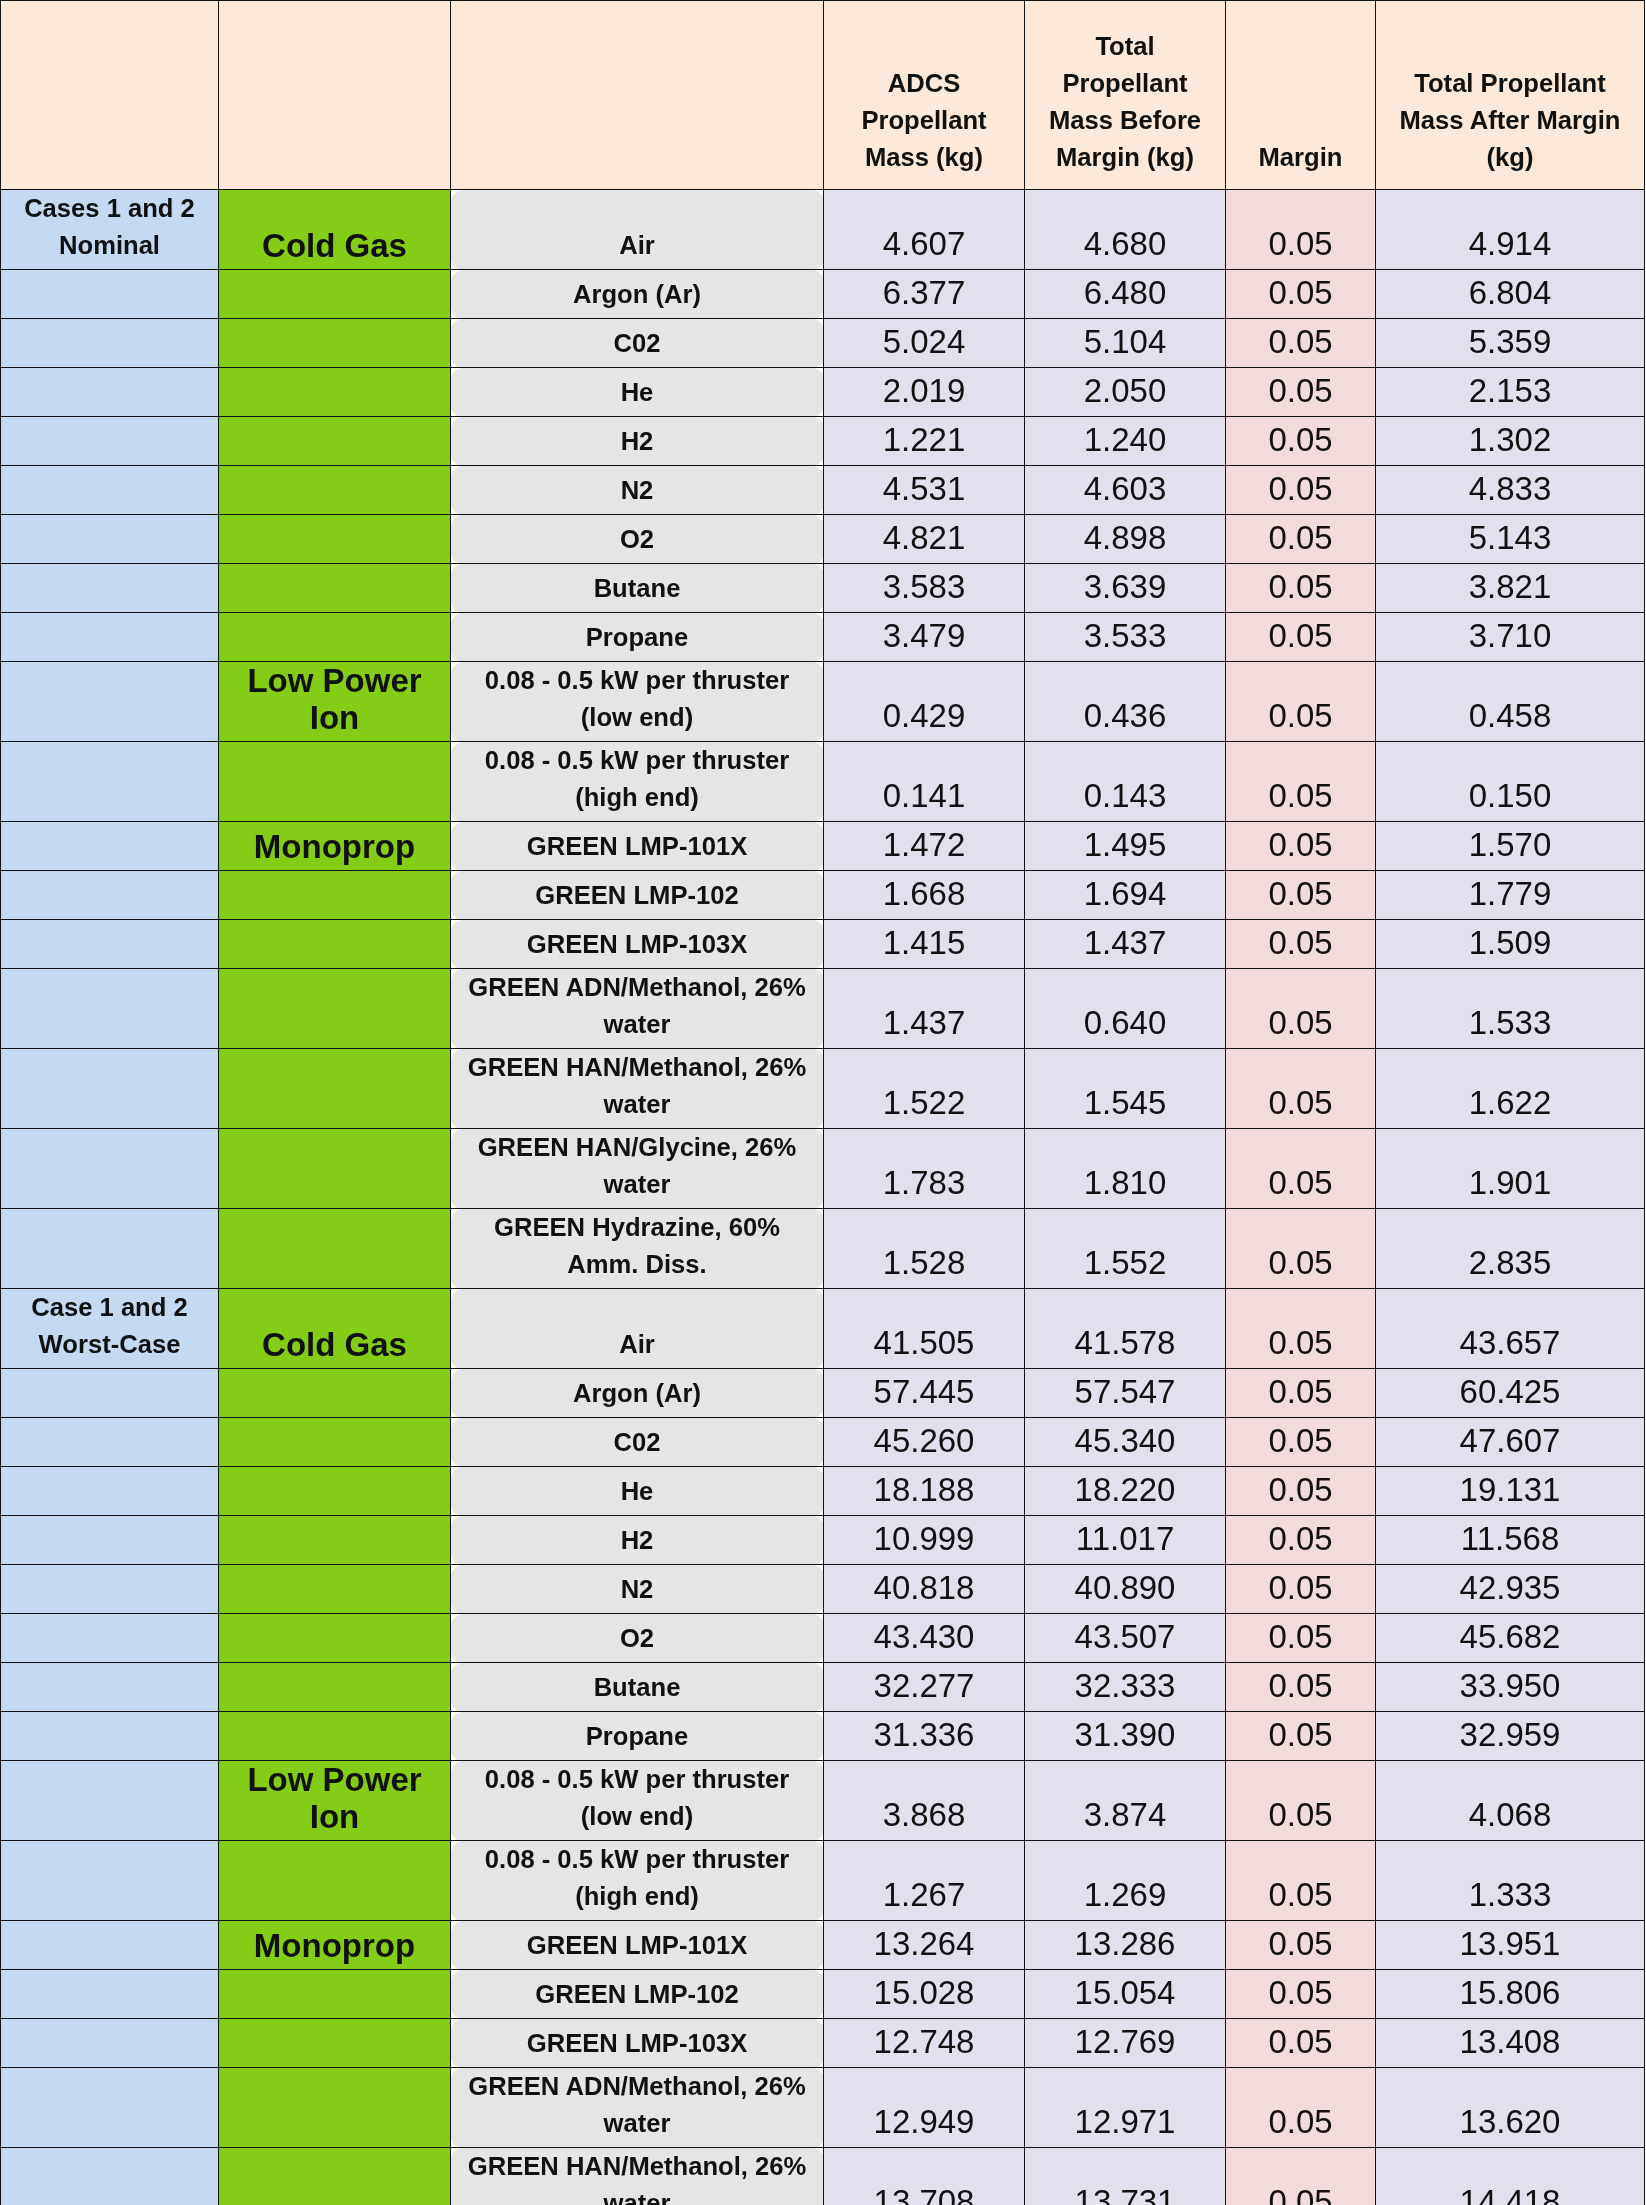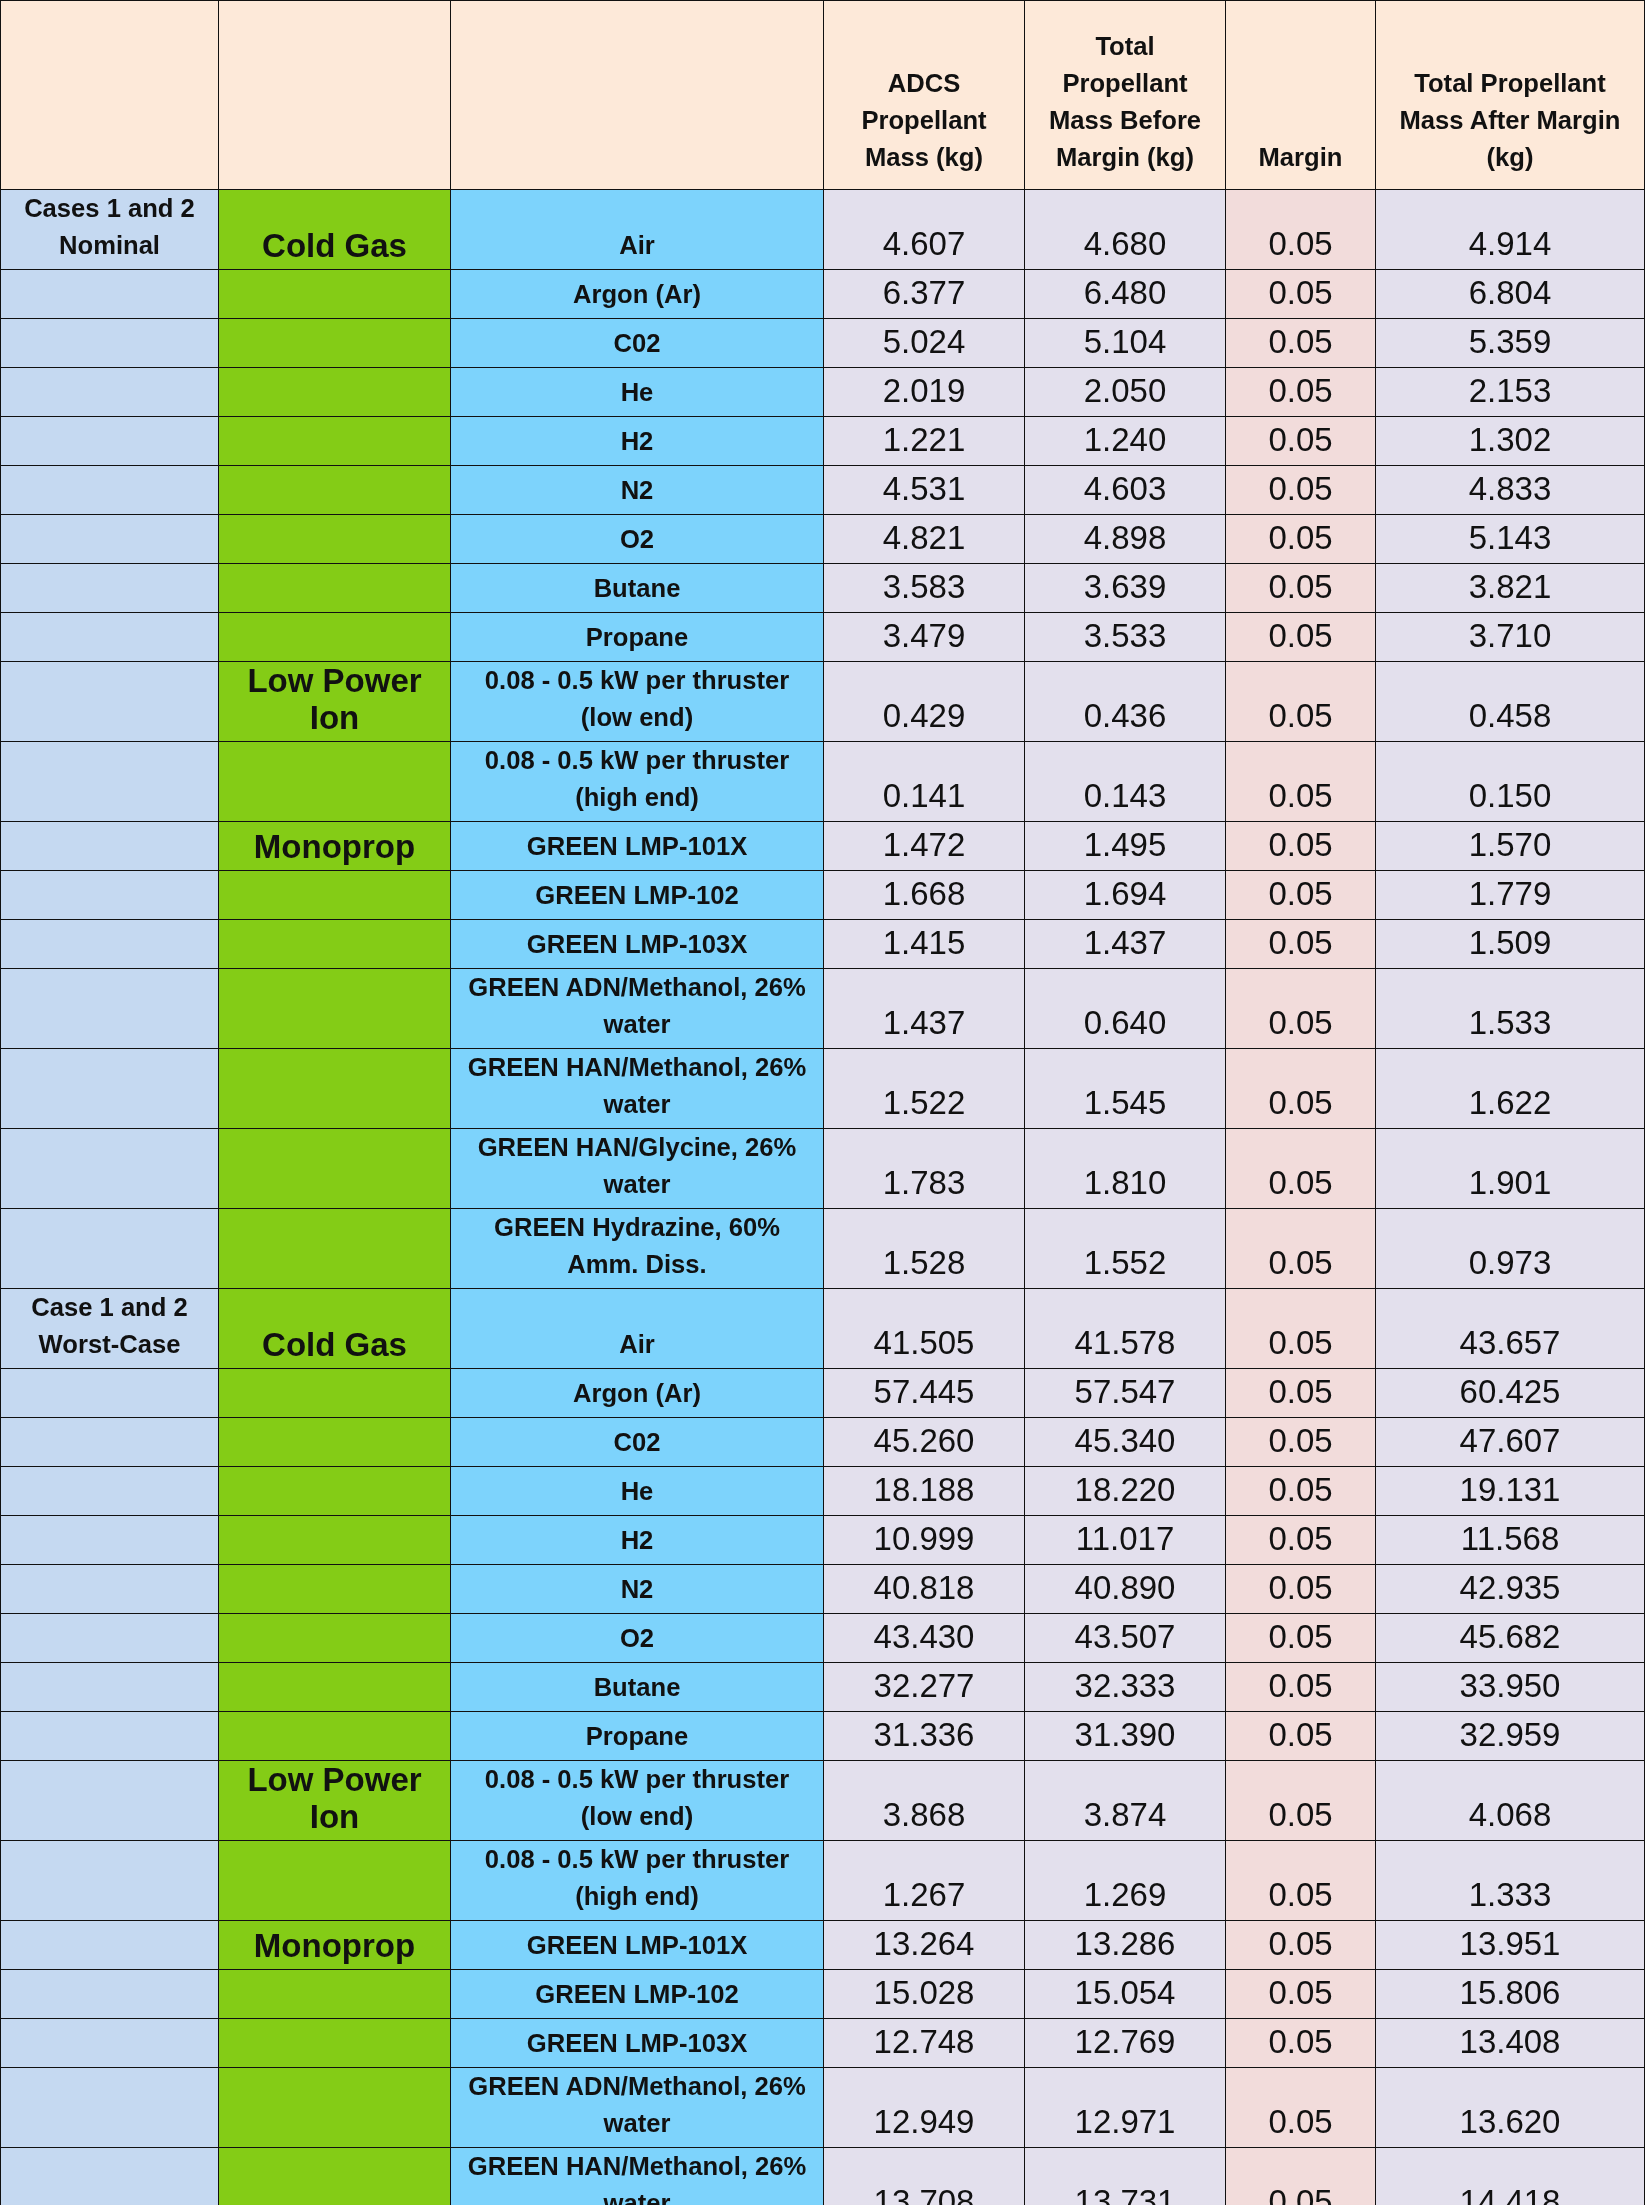--- a/index.html
+++ b/index.html
@@ -21,21 +21,21 @@
   tr.hdr td {
     background: #fde9d9;
     font-weight: bold;
     font-size: 25.6px;
     line-height: 37px;
     height: 175px;
     padding-bottom: 13px;
   }
   td.c-case { background: #c5d9f1; font-weight: bold; font-size: 25.6px; line-height: 37px; margin-left: 8px; }
   td.c-type { background: #84cc16; font-weight: bold; font-size: 33px; line-height: 37px; }
-  td.c-prop { background: #7dd3fc; font-weight: bold; font-size: 25.6px; line-height: 37px; }
+  td.c-prop { background: #e5e5e5; font-weight: bold; font-size: 25.6px; line-height: 37px; border-radius: 12px; }
   td.c-num  { background: #e3e0ed; font-size: 33px; line-height: 40px; }
   td.c-margin { background: #f2dcdb; font-size: 33px; line-height: 40px; }
   tr.r-single td { height: 43px; }
   tr.r-first td { height: 71px; }
   tr.r-double td { height: 73px; }
 </style>
 </head>
 <body>
 
 <table class="sheet">
@@ -211,21 +211,21 @@
         <td class="c-margin">0.05</td>
         <td class="c-num">1.901</td>
       </tr>
       <tr class="r-double">
         <td class="c-case"></td>
         <td class="c-type"></td>
         <td class="c-prop">GREEN Hydrazine, 60% Amm. Diss.</td>
         <td class="c-num">1.528</td>
         <td class="c-num">1.552</td>
         <td class="c-margin">0.05</td>
-        <td class="c-num">0.973</td>
+        <td class="c-num">2.835</td>
       </tr>
       <tr class="r-first">
         <td class="c-case">Case 1 and 2 Worst-Case</td>
         <td class="c-type">Cold Gas</td>
         <td class="c-prop">Air</td>
         <td class="c-num">41.505</td>
         <td class="c-num">41.578</td>
         <td class="c-margin">0.05</td>
         <td class="c-num">43.657</td>
       </tr>

